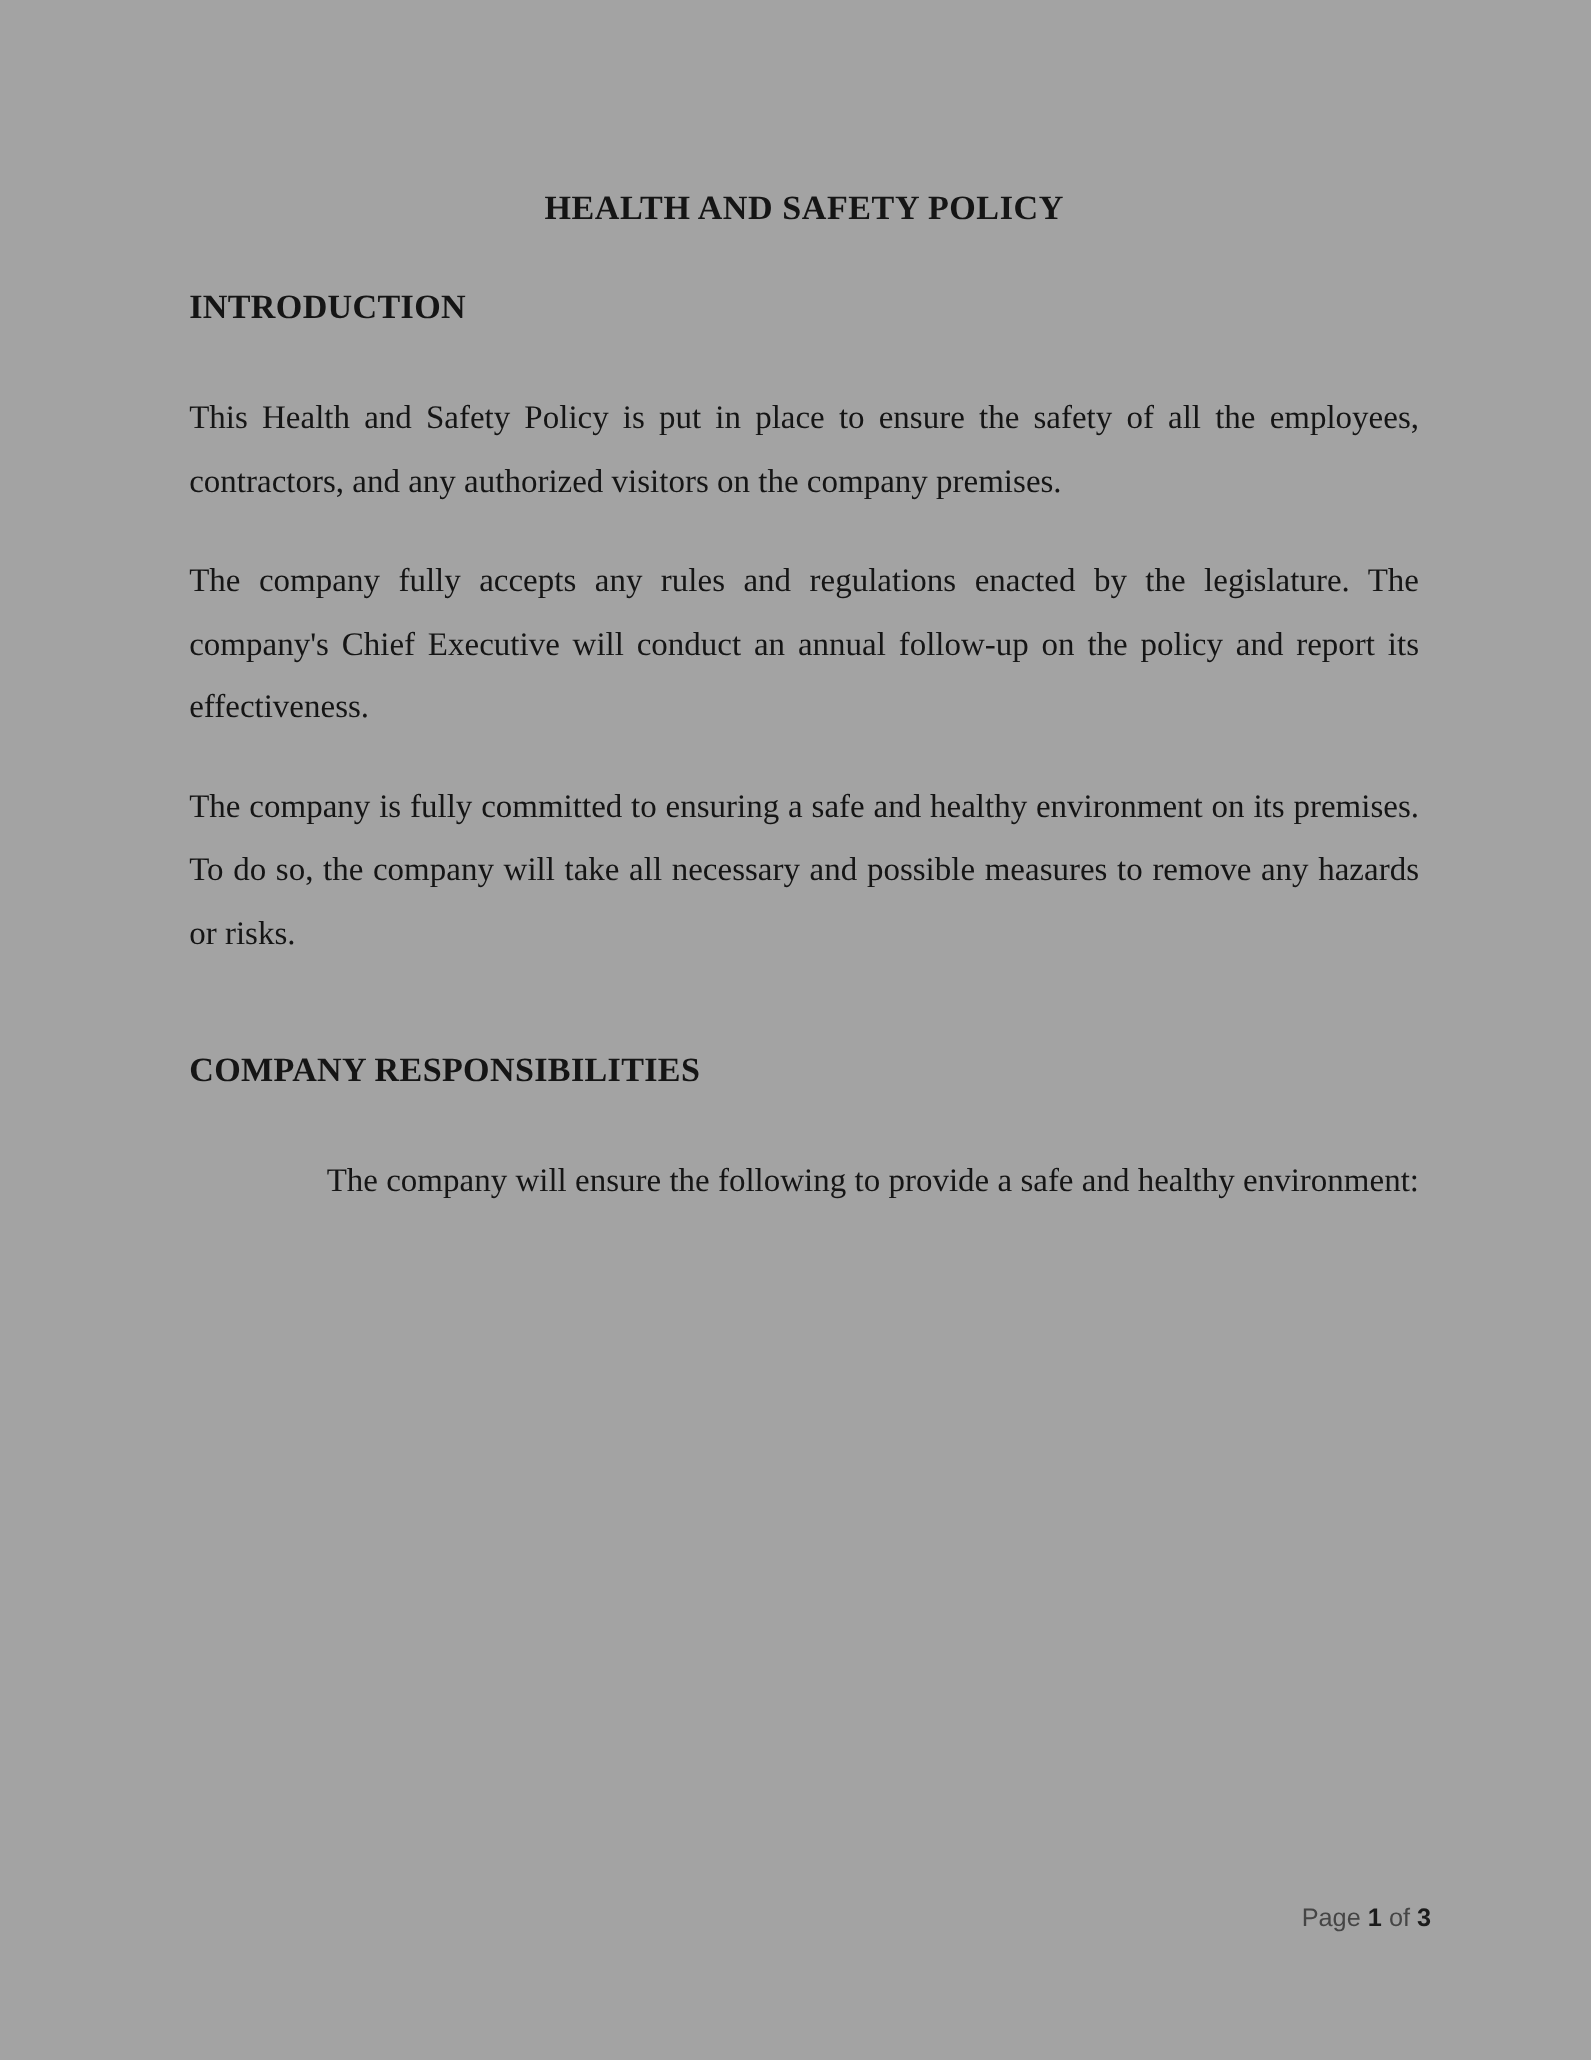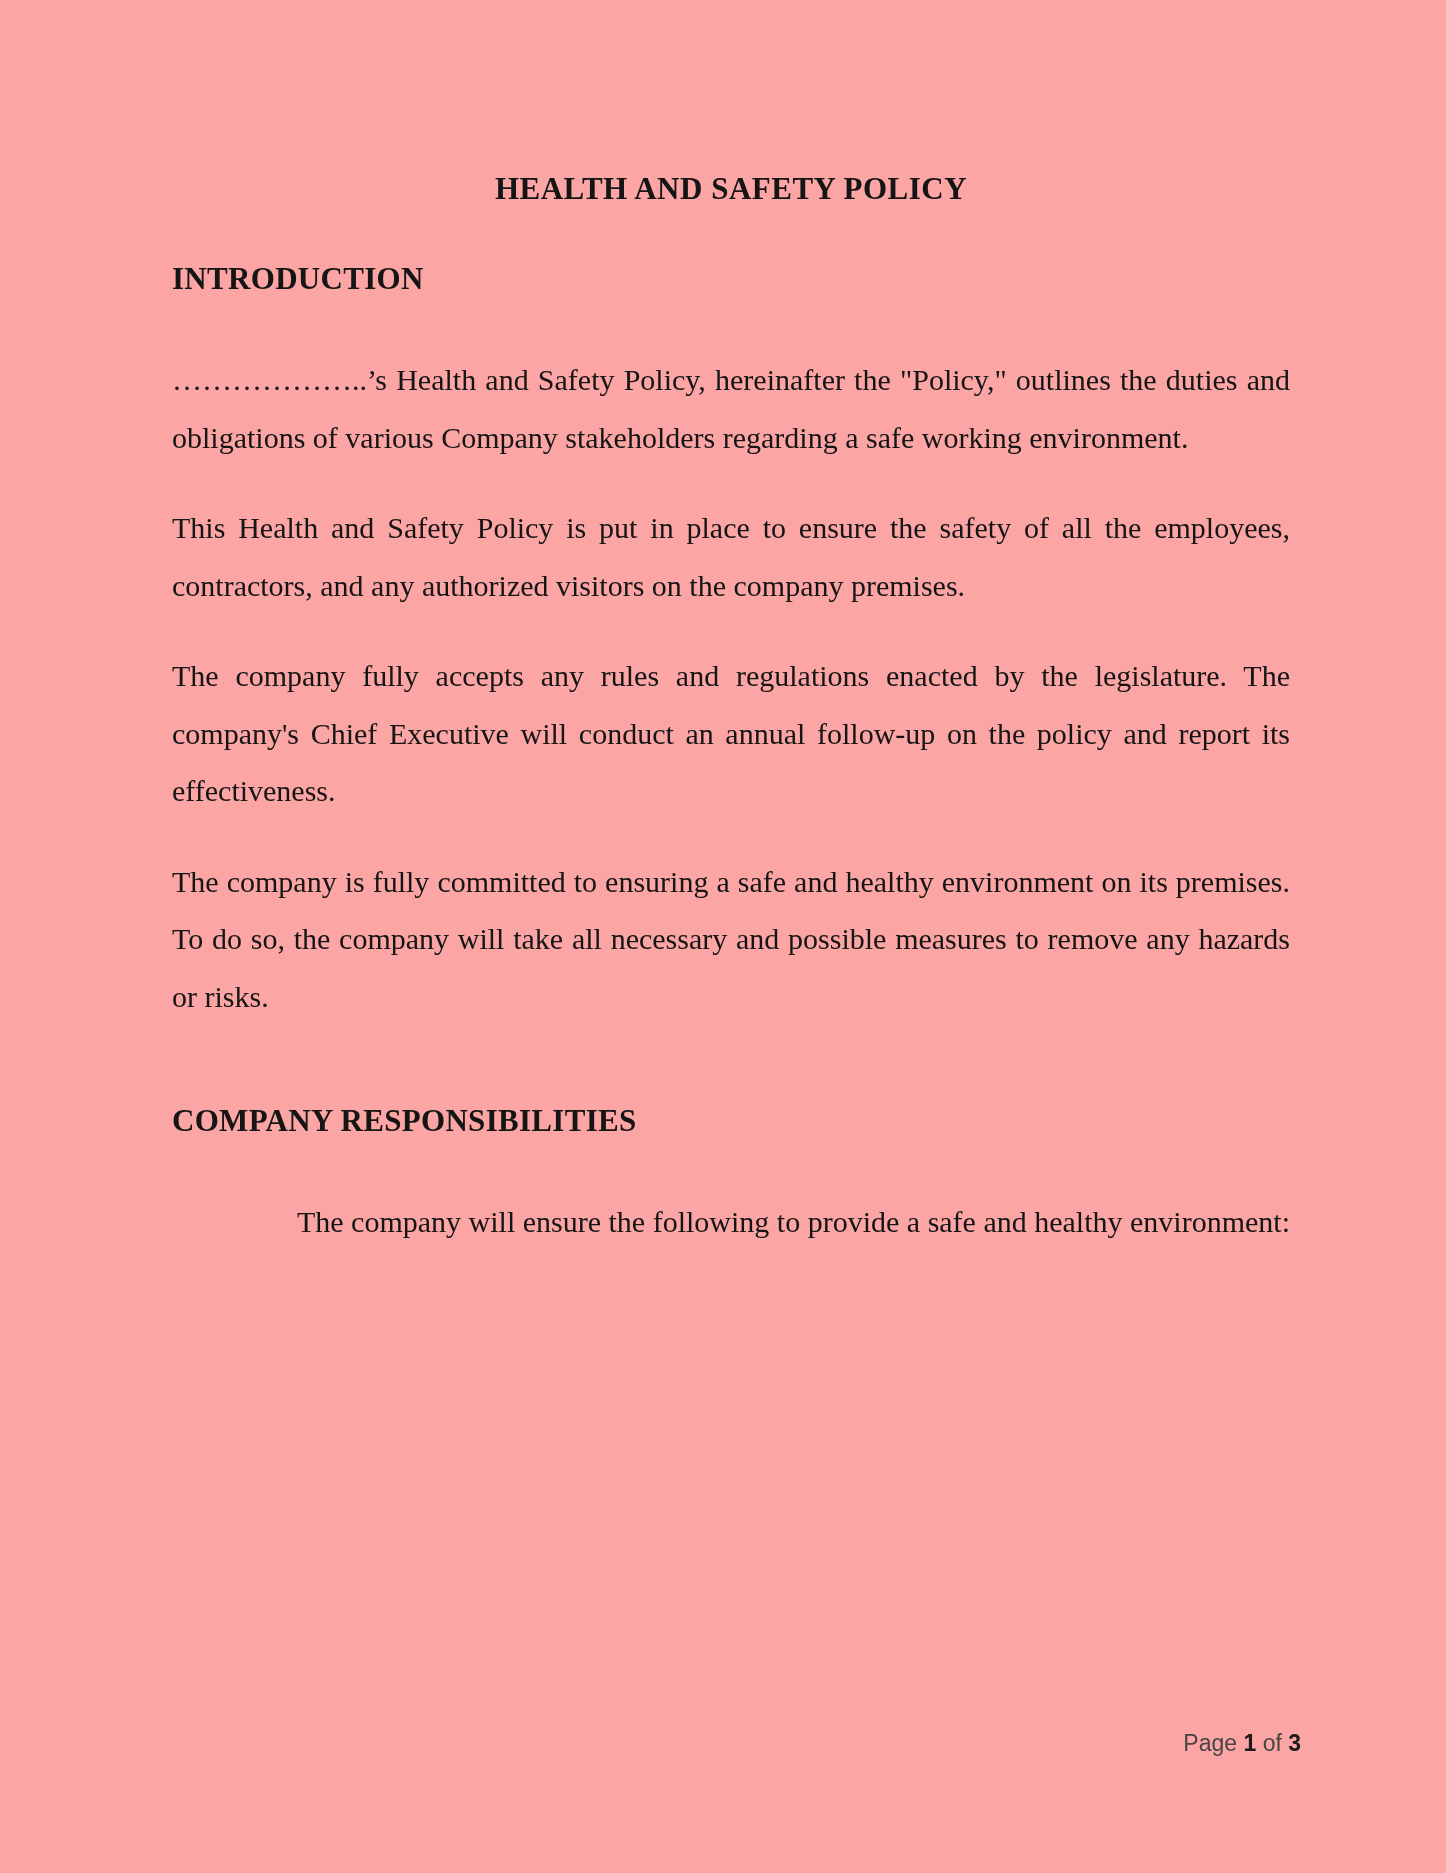--- a/index.html
+++ b/index.html
@@ -4,21 +4,21 @@
 <style>
   html, body {
     margin: 0;
     padding: 0;
     background: #ffffff;
   }
   .page {
     position: relative;
     width: 1446px;
     height: 1873px;
-    background: #fca5a5;
+    background: #a3a3a3;
     overflow: hidden;
     box-sizing: border-box;
     padding: 171px 156px 0 172px;
     font-family: "Liberation Serif", "DejaVu Serif", serif;
     color: #151515;
   }
   .doc-title {
     font-size: 31px;
     font-weight: bold;
     text-align: center;
@@ -61,21 +61,20 @@
 </style>
 </head>
 <body>
 
 <div class="page">
 
   <h1 class="doc-title">HEALTH AND SAFETY POLICY</h1>
 
   <div class="section">
     <h2 class="section-heading">INTRODUCTION</h2>
-    <p class="para">………………..’s Health and Safety Policy, hereinafter the "Policy," outlines the duties and obligations of various Company stakeholders regarding a safe working environment.</p>
     <p class="para">This Health and Safety Policy is put in place to ensure the safety of all the employees, contractors, and any authorized visitors on the company premises.</p>
     <p class="para">The company fully accepts any rules and regulations enacted by the legislature. The company's Chief Executive will conduct an annual follow-up on the policy and report its effectiveness.</p>
   </div>
 
   <div class="section">
     <p class="para">The company is fully committed to ensuring a safe and healthy environment on its premises. To do so, the company will take all necessary and possible measures to remove any hazards or risks.</p>
   </div>
 
   <div class="section">
     <h2 class="section-heading gap-large">COMPANY RESPONSIBILITIES</h2>

